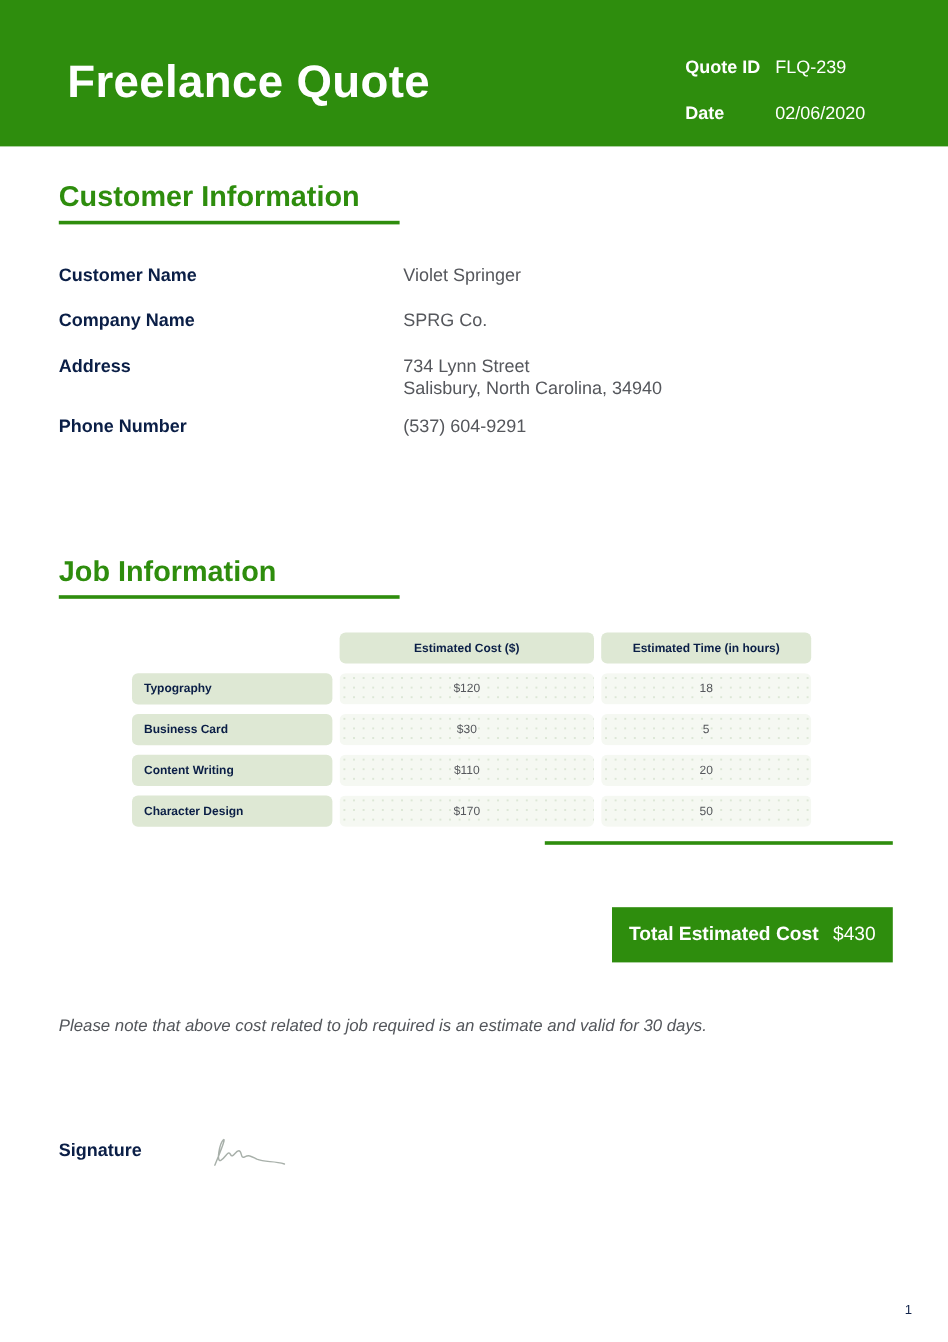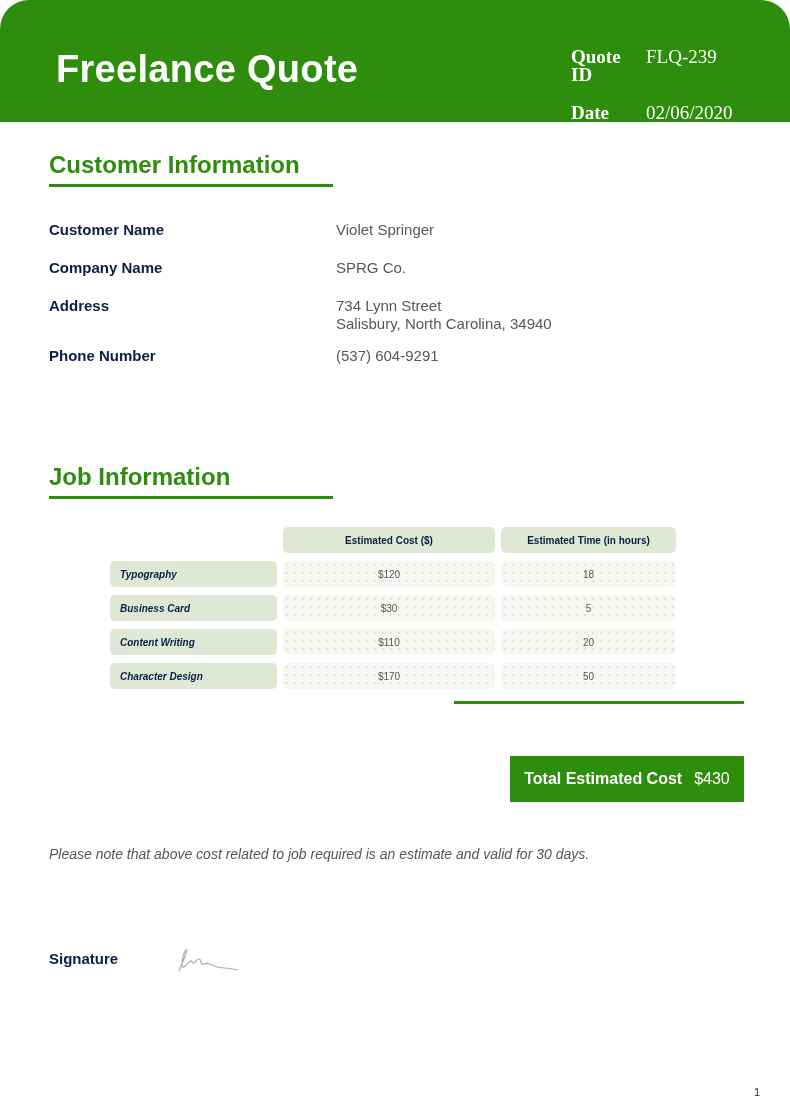--- a/index.html
+++ b/index.html
@@ -5,21 +5,20 @@
   * { box-sizing: border-box; }
   html, body { margin: 0; padding: 0; background: #ffffff; }
   body { font-family: "Liberation Sans", sans-serif; }
 
   .page {
     position: relative;
     width: 790px;
     height: 1118px;
     background: #ffffff;
     overflow: hidden;
-    border-radius: 29px;
   }
 
   
   .header {
     position: absolute;
     left: 0; top: 0;
     width: 790px; height: 122px;
     background: #2E8D0D;
   }
   .doc-title {
@@ -28,23 +27,22 @@
     margin: 0;
     font-size: 38px;
     font-weight: bold;
     color: #ffffff;
     letter-spacing: 0.3px;
     line-height: 1;
   }
   .header-meta {
     position: absolute;
     left: 571px; top: 48px;
-    font-size: 19px;
+    font-size: 15px;
     color: #ffffff;
-    font-family: Liberation Serif, serif;
   }
   .meta-row { display: flex; line-height: 18px; }
   .meta-row + .meta-row { margin-top: 20px; }
   .meta-label { width: 75px; font-weight: bold; }
   .meta-value { font-weight: normal; }
 
   
   .section-heading {
     position: absolute;
     left: 49px;
@@ -101,21 +99,20 @@
     background: #DEE8D4;
     font-weight: bold;
     color: #0A1E46;
   }
   .cell.row-label {
     background: #DEE8D4;
     font-weight: bold;
     color: #0A1E46;
     justify-content: flex-start;
     padding-left: 10px;
-    font-style: italic;
   }
   .cell.value {
     background: #F5F8F2;
     background-image: radial-gradient(#DCE7D6 1px, rgba(0,0,0,0) 1.2px);
     background-size: 8px 8px;
     color: #55575C;
   }
   .cell.corner { background: transparent; }
 
   

